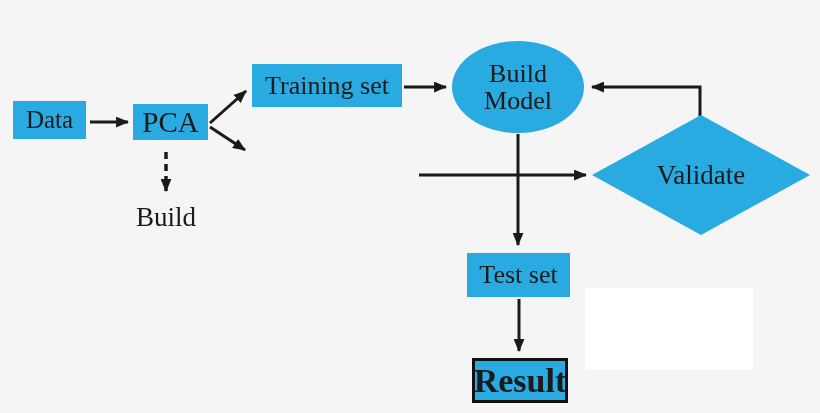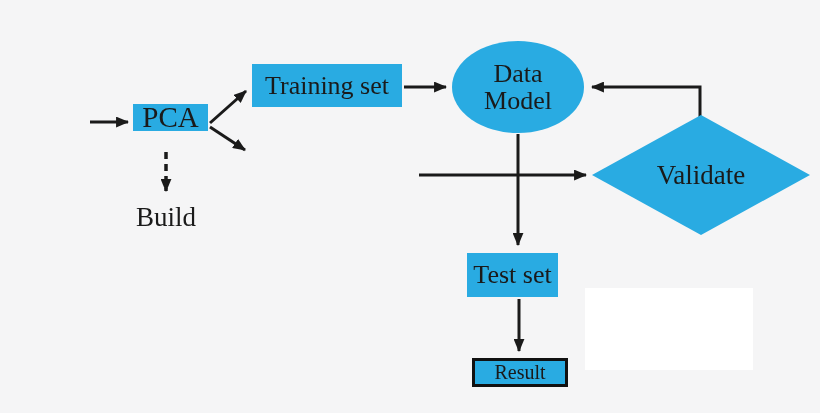--- a/index.html
+++ b/index.html
@@ -32,40 +32,41 @@
   .node {
     position: absolute;
     background: var(--c-node-fill, #29abe2);
     display: flex; align-items: center; justify-content: center;
     color: var(--c-line, #1a1a1a);
     text-align: center;
     line-height: 1.05;
   }
   .rect-node { font-size: 26px; }
   .node-data     { left: 13px;  top: 101px; width: 73px;  height: 38px; font-size: 25px; }
-  .node-pca      { left: 133px; top: 104px; width: 75px;  height: 27px; font-size: 29px; }
+  .node-pca      { left: 133px; top: 104px; width: 75px;  height: 36px; font-size: 29px; }
   .node-training { left: 252px; top: 64px;  width: 150px; height: 43px; text-align: center; }
   .node-validation { left: 251px; top: 156px; width: 166px; height: 42px; }
   .node-ellipse {
     left: 452px; top: 41px; width: 132px; height: 92px;
     border-radius: 50%;
     font-size: 26px;
   }
   .node-ellipse .label { width: 90px; }
   .node-diamond {
     left: 592px; top: 115px; width: 218px; height: 120px;
     clip-path: polygon(50% 0%, 100% 50%, 50% 100%, 0% 50%);
     font-size: 27px;
   }
-  .node-test   { left: 467px; top: 253px; width: 91px; height: 44px; }
+  .node-test   { left: 467px; top: 253px; width: 103px; height: 44px; }
   .node-result {
-    left: 472px; top: 358px; width: 96px; height: 29px;
+    left: 472px; top: 358px; width: 96px; height: 45px;
     border: 3px solid var(--c-result-border, #111);
     box-sizing: border-box;
-    font-size: 20px;
+    font-size: 34px;
+    font-weight: bold;
   }
   .scores-label {
     position: absolute;
     left: 126px; top: 201px; width: 80px; height: 32px;
     display: flex; align-items: center; justify-content: center;
     font-size: 27px;
     color: var(--c-line, #1a1a1a);
   }
   .white-patch {
     position: absolute;
@@ -88,34 +89,37 @@
     <line x1="210" y1="123" x2="246" y2="91" marker-end="url(#ah)"></line>
     <line x1="210" y1="127" x2="245" y2="150" marker-end="url(#ah)"></line>
     <line class="dashed" x1="166" y1="152" x2="166" y2="191" marker-end="url(#ah)"></line>
     <line x1="404" y1="87" x2="446" y2="87" marker-end="url(#ah)"></line>
     <line x1="419" y1="175" x2="586" y2="175" marker-end="url(#ah)"></line>
     <line x1="518" y1="134" x2="518" y2="245" marker-end="url(#ah)"></line>
     <polyline points="700,117 700,87 592,87" marker-end="url(#ah)"></polyline>
     <line x1="519" y1="299" x2="519" y2="351" marker-end="url(#ah)"></line>
   </svg>
 
+  <div class="node rect-node node-data">
+    <span class="label">Data</span>
+  </div>
 
   <div class="node rect-node node-pca">
     <span class="label">PCA</span>
   </div>
 
   <div class="scores-label">Build</div>
 
   <div class="node rect-node node-training">
     <span class="label">Training set</span>
   </div>
 
 
   <div class="node node-ellipse">
-    <span class="label">Data Model</span>
+    <span class="label">Build Model</span>
   </div>
 
   <div class="node node-diamond">
     <span class="label">Validate</span>
   </div>
 
   <div class="node rect-node node-test">
     <span class="label">Test set</span>
   </div>
 

